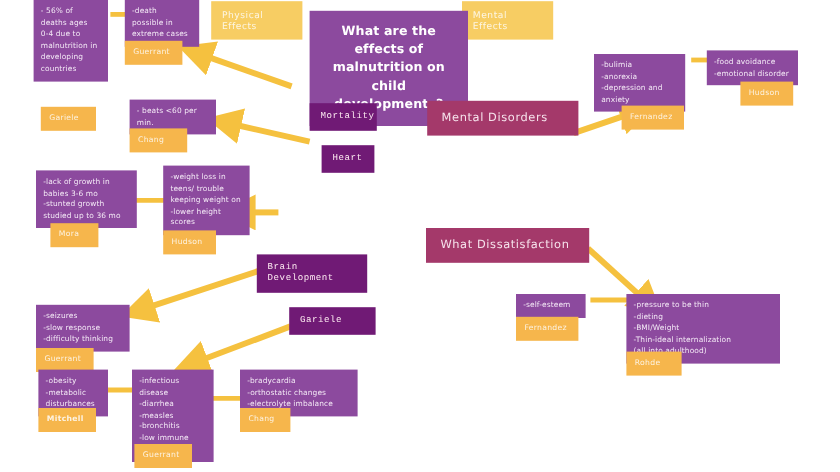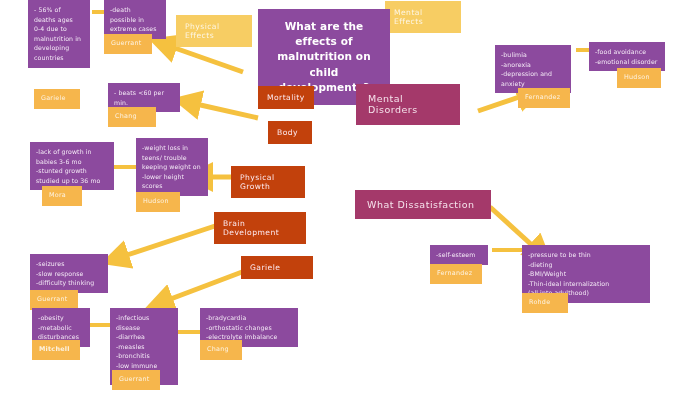--- a/index.html
+++ b/index.html
@@ -49,26 +49,27 @@
   .box-yellow-cat {
     background: #f7cd63;
     color: #fdf6e4;
     font-size: 7.6px;
     line-height: 1.2;
     padding: 7px 9px;
     letter-spacing: 0.45px;
   }
   
   .box-pink {
-    background: #c2410c;
+    background: #701a75;
     color: #fdeaf1;
     font-size: 7.6px;
     line-height: 1.2;
     padding: 7px 9px;
     letter-spacing: 0.45px;
+    font-family: Liberation Mono, monospace;
   }
   
   .box-magenta {
     background: #a4396a;
     color: #f6e3ec;
     font-size: 9.5px;
     line-height: 1.2;
     padding: 9px 12px;
     letter-spacing: 0.5px;
   }
@@ -118,21 +119,21 @@
     <line x1="490" y1="207" x2="534" y2="247" stroke="#f5c13f" stroke-width="5" marker-end="url(#ah)"></line>
 
     <line x1="92" y1="12" x2="118" y2="12" stroke="#f5c13f" stroke-width="4"></line>
     <line x1="108" y1="167" x2="138" y2="167" stroke="#f5c13f" stroke-width="4"></line>
     <line x1="84" y1="325" x2="112" y2="325" stroke="#f5c13f" stroke-width="4"></line>
     <line x1="176" y1="332" x2="202" y2="332" stroke="#f5c13f" stroke-width="4"></line>
     <line x1="576" y1="50" x2="600" y2="50" stroke="#f5c13f" stroke-width="4"></line>
     <line x1="492" y1="250" x2="524" y2="250" stroke="#f5c13f" stroke-width="4"></line>
   </svg>
 
-  <div class="node box-yellow-cat" style="left:176px; top:1px; width:76px;margin-top:14px;">Physical Effects</div>
+  <div class="node box-yellow-cat" style="left:176px; top:1px; width:76px;">Physical Effects</div>
 
   <div class="node box-yellow-cat" style="left:385px; top:1px; width:76px;">Mental Effects</div>
 
   <div class="node box-center" style="left:258px; top:9px; width:132px;">What are the effects of malnutrition on child developments?</div>
 
   <div class="node box-purple" style="left:28px; top:0px; width:62px;">- 56% of
 deaths ages
 0-4 due to
 malnutrition in
 developing
@@ -143,36 +144,35 @@
 possible in
 extreme cases</div>
   <div class="node box-yellow" style="left:104px; top:34px; width:48px;">Guerrant</div>
 
   <div class="node box-pink" style="left:258px; top:86px; width:56px;">Mortality</div>
 
   <div class="node box-purple" style="left:108px; top:83px; width:72px;">- beats &lt;60 per
 min.</div>
   <div class="node box-yellow" style="left:108px; top:107px; width:48px;">Chang</div>
 
-  <div class="node box-pink" style="left:268px; top:121px; width:44px;">Body</div>
+  <div class="node box-pink" style="left:268px; top:121px; width:44px;">Heart</div>
 
   <div class="node box-purple" style="left:30px; top:142px; width:84px;">-lack of growth in
 babies 3-6 mo
 -stunted growth
 studied up to 36 mo</div>
   <div class="node box-yellow" style="left:42px; top:186px; width:40px;">Mora</div>
 
   <div class="node box-purple" style="left:136px; top:138px; width:72px;">-weight loss in
 teens/ trouble
 keeping weight on
 -lower height
 scores</div>
   <div class="node box-yellow" style="left:136px; top:192px; width:44px;">Hudson</div>
 
-  <div class="node box-pink" style="left:231px; top:166px; width:74px;">Physical Growth</div>
 
   <div class="node box-pink" style="left:214px; top:212px; width:92px;">Brain Development</div>
 
   <div class="node box-purple" style="left:30px; top:254px; width:78px;">-seizures
 -slow response
 -difficulty thinking</div>
   <div class="node box-yellow" style="left:30px; top:290px; width:48px;">Guerrant</div>
 
   <div class="node box-pink" style="left:241px; top:256px; width:72px;">Gariele</div>
 
@@ -188,21 +188,21 @@
 -bronchitis
 -low immune
 system</div>
   <div class="node box-yellow" style="left:112px; top:370px; width:48px;">Guerrant</div>
 
   <div class="node box-purple" style="left:200px; top:308px; width:98px;">-bradycardia
 -orthostatic changes
 -electrolyte imbalance</div>
   <div class="node box-yellow" style="left:200px; top:340px; width:42px;">Chang</div>
 
-  <div class="node box-magenta" style="left:356px; top:84px; width:104px;">Mental Disorders</div>
+  <div class="node box-magenta" style="left:356px; top:84px; width:126px;">Mental Disorders</div>
 
   <div class="node box-purple" style="left:495px; top:45px; width:76px;">-bulimia
 -anorexia
 -depression and
 anxiety</div>
   <div class="node box-yellow" style="left:518px; top:88px; width:52px;">Fernandez</div>
 
   <div class="node box-purple" style="left:589px; top:42px; width:76px;">-food avoidance
 -emotional disorder</div>
   <div class="node box-yellow" style="left:617px; top:68px; width:44px;">Hudson</div>

